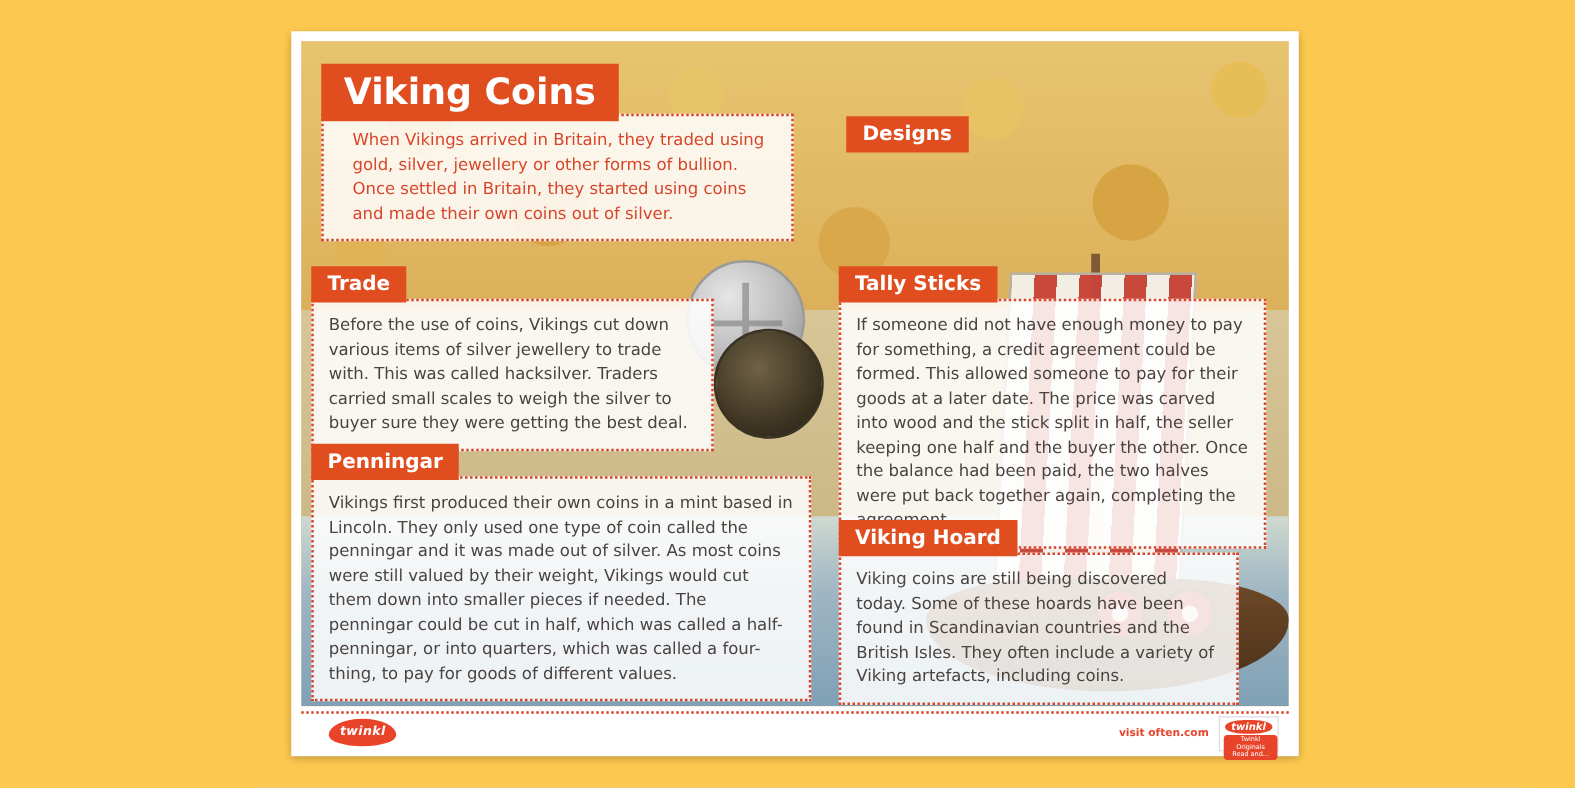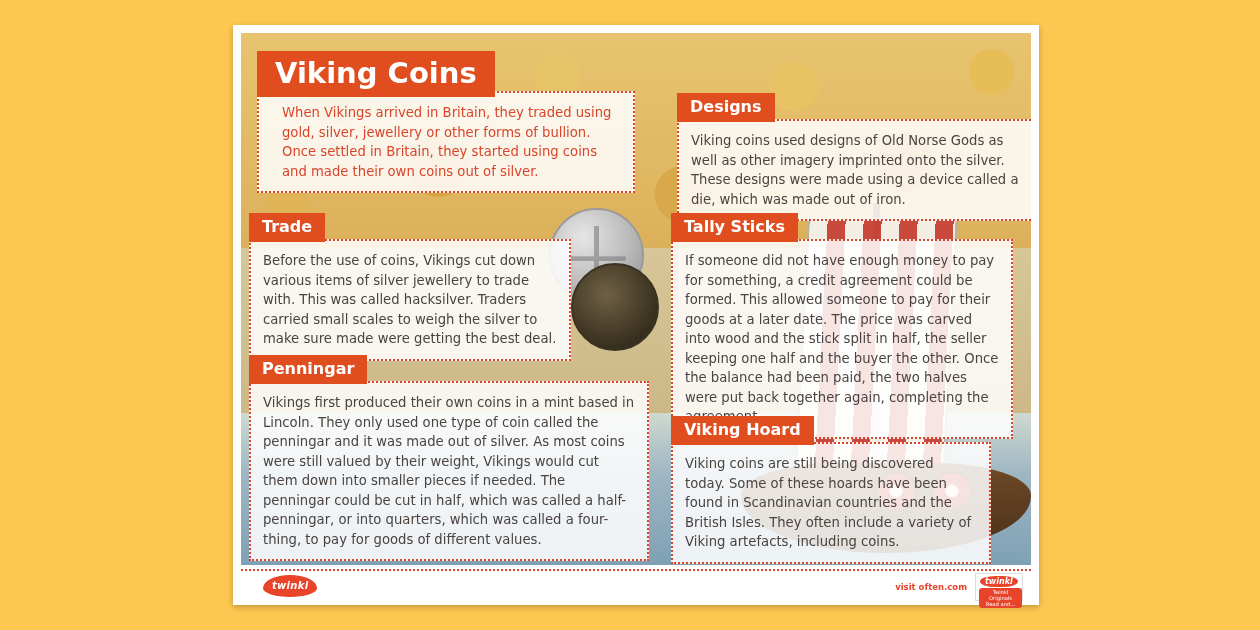--- a/index.html
+++ b/index.html
@@ -207,27 +207,24 @@
       <div class="coin-bronze"></div>
     </div>
 
     <div class="tag big" id="title-tag">Viking Coins</div>
 
     <div class="panel orange-text" id="panel-intro">
       <p>When Vikings arrived in Britain, they traded using gold, silver, jewellery or other forms of bullion. Once settled in Britain, they started using coins and made their own coins out of silver.</p>
     </div>
 
     <div class="tag" id="tag-designs">Designs</div>
-    <div class="panel" id="panel-designs">
-      <p>Viking coins used designs of Old Norse Gods as well as other imagery imprinted onto the silver. These designs were made using a device called a die, which was made out of iron.</p>
-    </div>
 
     <div class="tag" id="tag-trade">Trade</div>
     <div class="panel" id="panel-trade">
-      <p>Before the use of coins, Vikings cut down various items of silver jewellery to trade with. This was called hacksilver. Traders carried small scales to weigh the silver to make sure made were getting the best deal.</p>
+      <p>Before the use of coins, Vikings cut down various items of silver jewellery to trade with. This was called hacksilver. Traders carried small scales to weigh the silver to buyer sure they were getting the best deal.</p>
     </div>
 
     <div class="tag" id="tag-tally">Tally Sticks</div>
     <div class="panel" id="panel-tally">
       <p>If someone did not have enough money to pay for something, a credit agreement could be formed. This allowed someone to pay for their goods at a later date. The price was carved into wood and the stick split in half, the seller keeping one half and the buyer the other. Once the balance had been paid, the two halves were put back together again, completing the agreement.</p>
     </div>
 
     <div class="tag" id="tag-penningar">Penningar</div>
     <div class="panel" id="panel-penningar">
       <p>Vikings first produced their own coins in a mint based in Lincoln. They only used one type of coin called the penningar and it was made out of silver. As most coins were still valued by their weight, Vikings would cut them down into smaller pieces if needed. The penningar could be cut in half, which was called a half-penningar, or into quarters, which was called a four-thing, to pay for goods of different values.</p>

